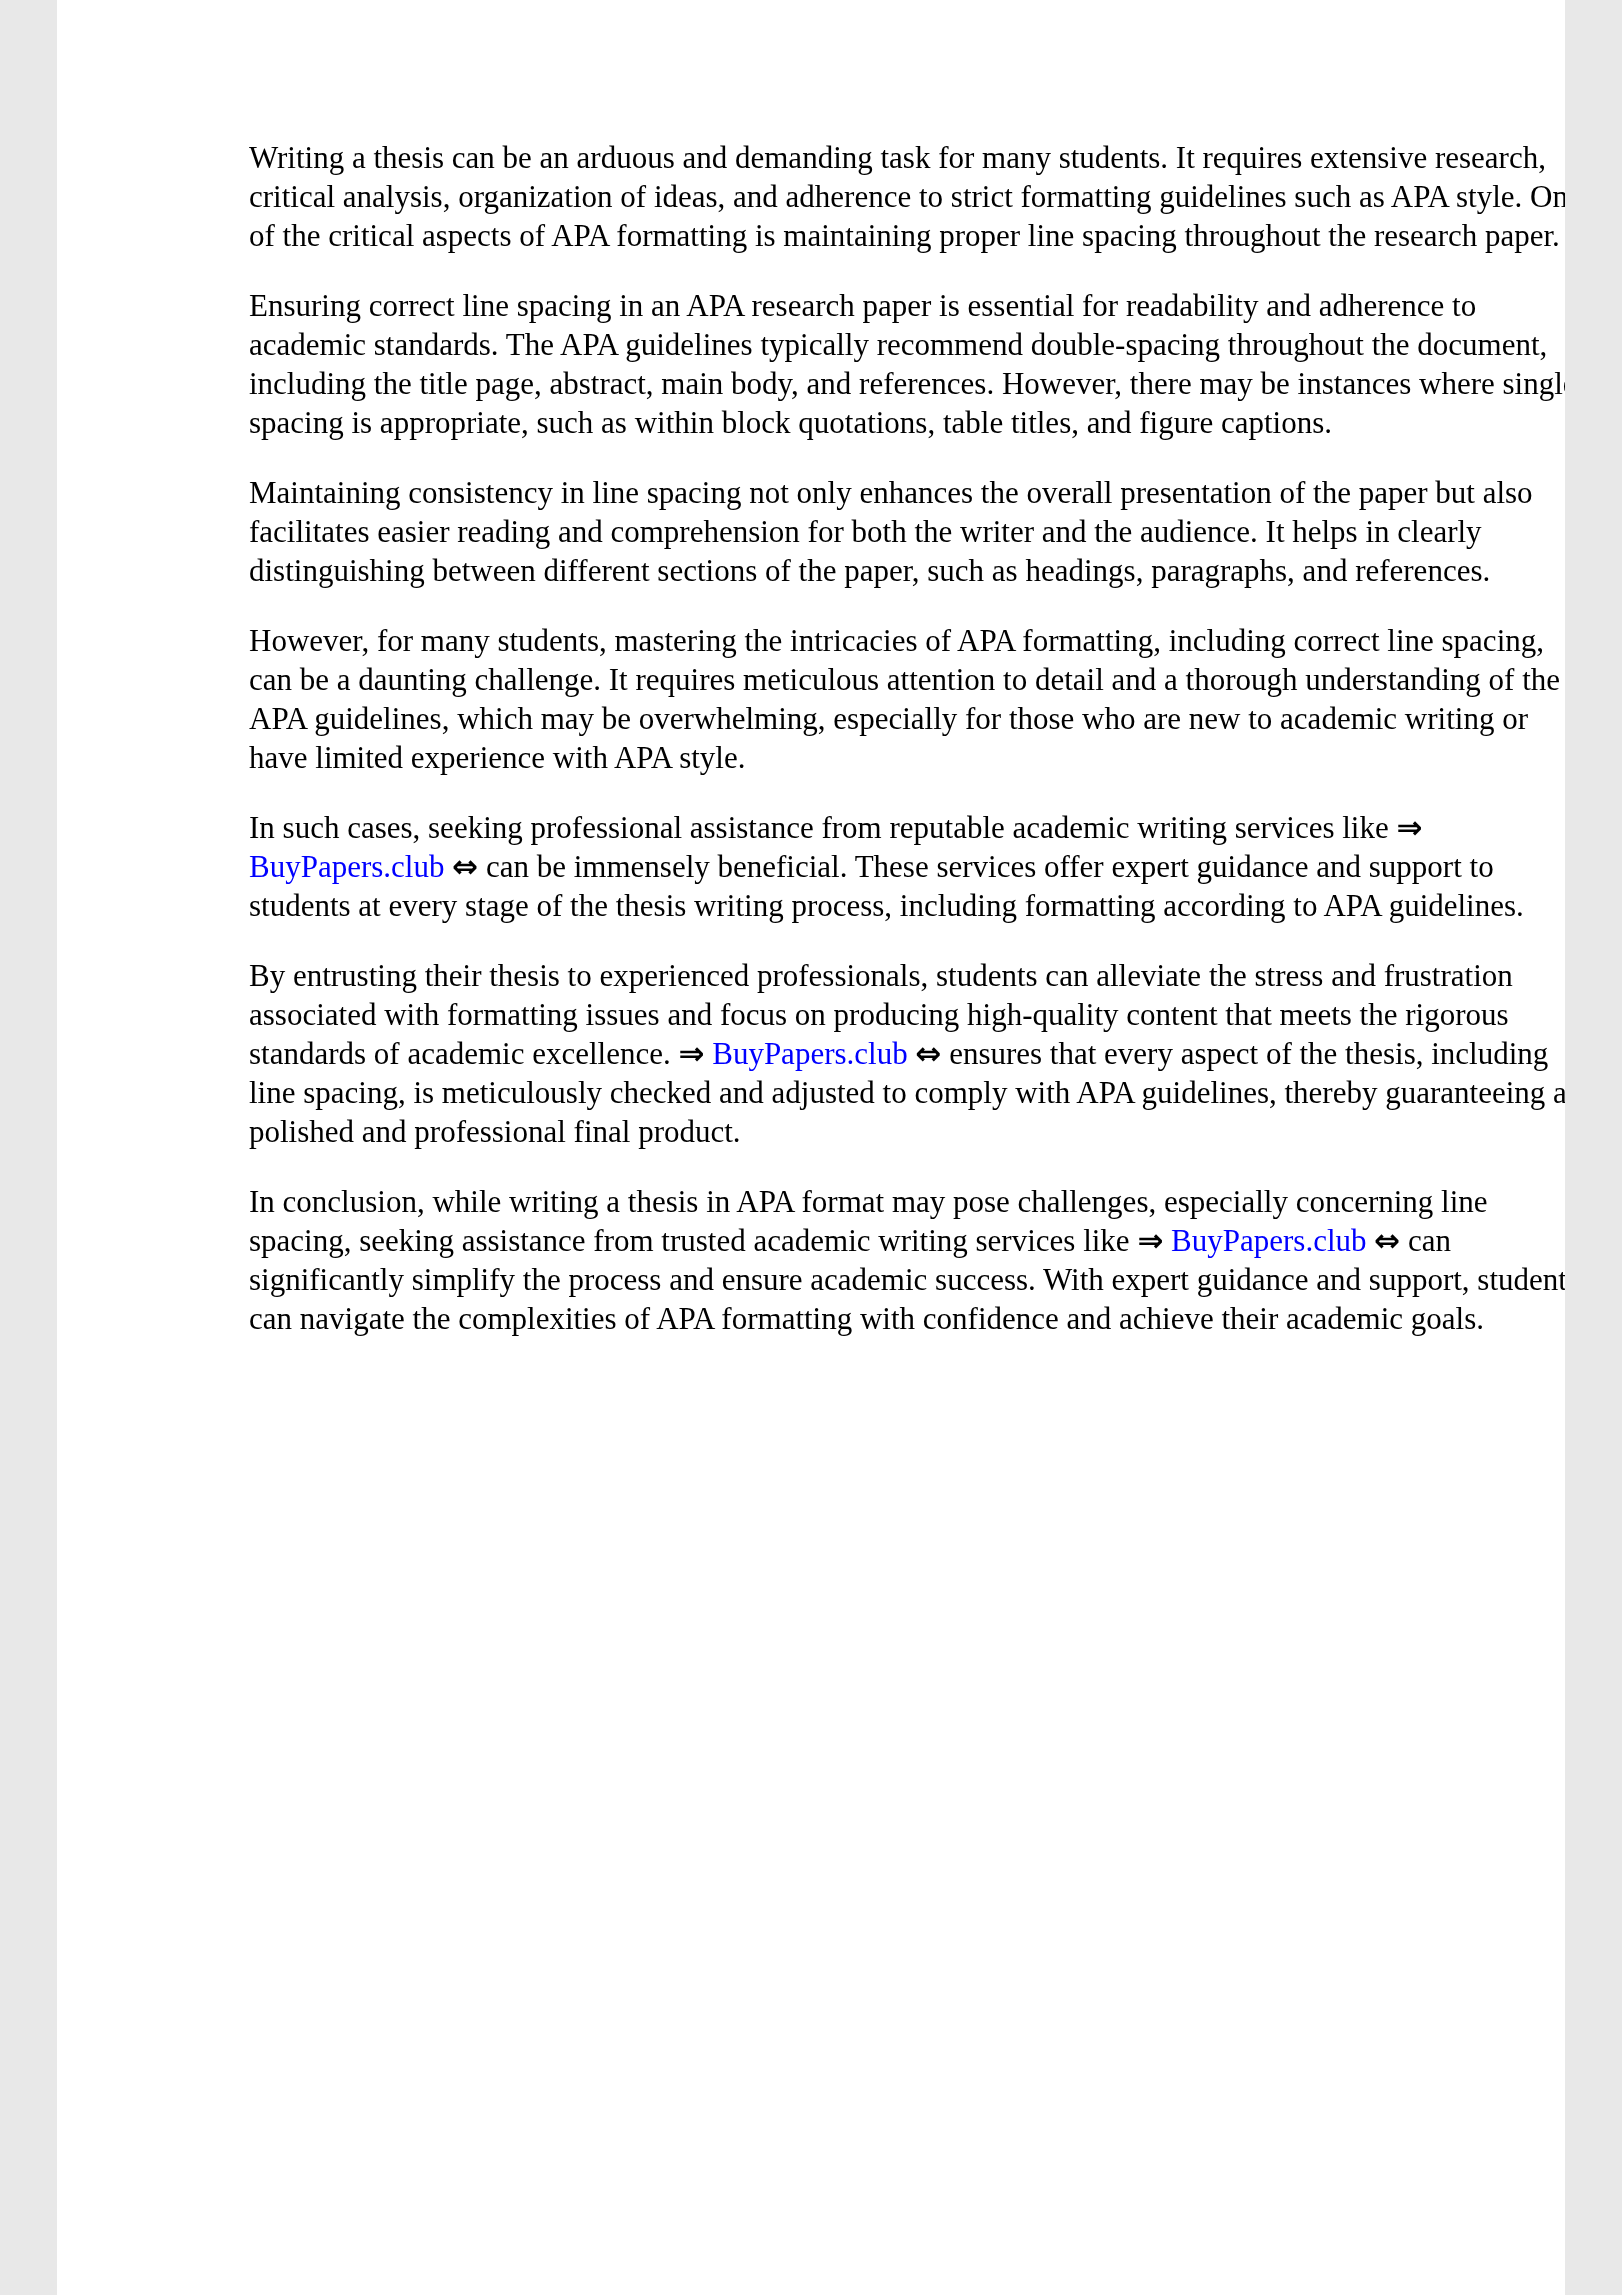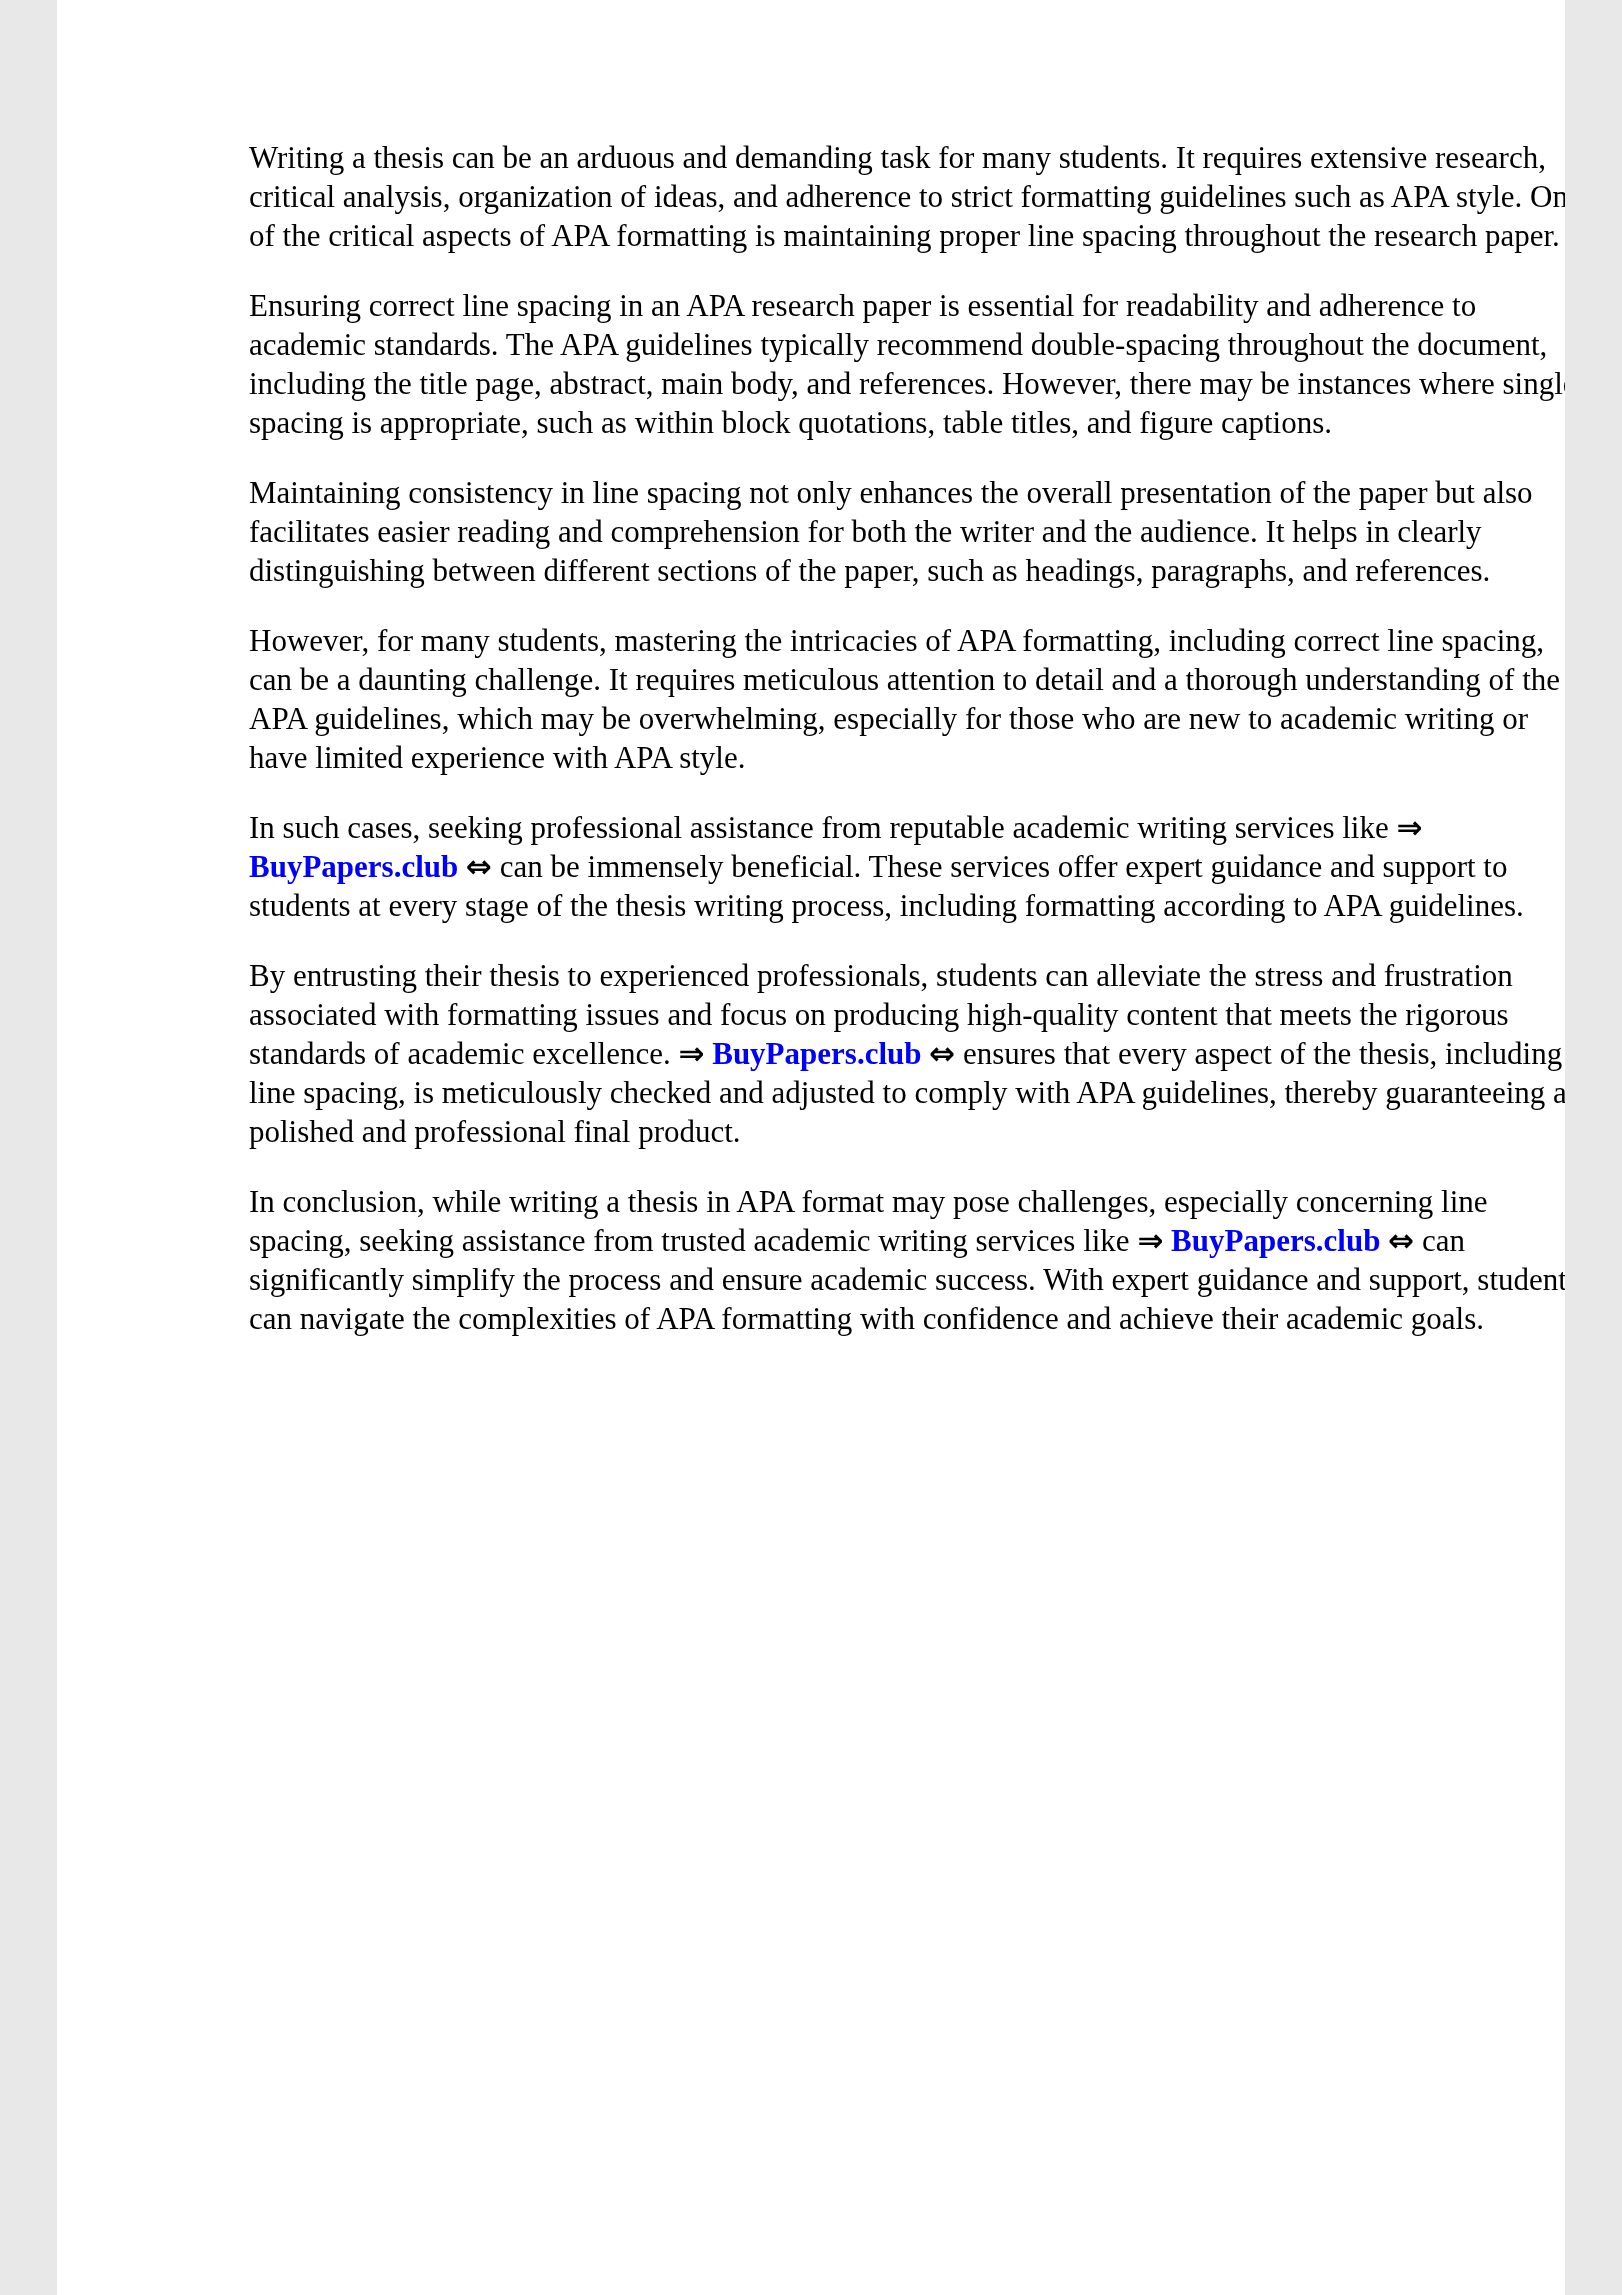--- a/index.html
+++ b/index.html
@@ -30,21 +30,21 @@
     line-height: 39px;
     font-weight: 400;
     color: var(--text-color);
     text-align: left;
   }
   .run-text {
     color: var(--text-color);
   }
   .run-link {
     color: var(--link-color);
-    font-weight: 700;
+    font-weight: 400;
     cursor: pointer;
     text-decoration: none;
   }
   .run-icon {
     color: var(--text-color);
     font-weight: 700;
     font-family: "DejaVu Sans", "DejaVu Serif", serif;
   }
 </style>
 </head>

